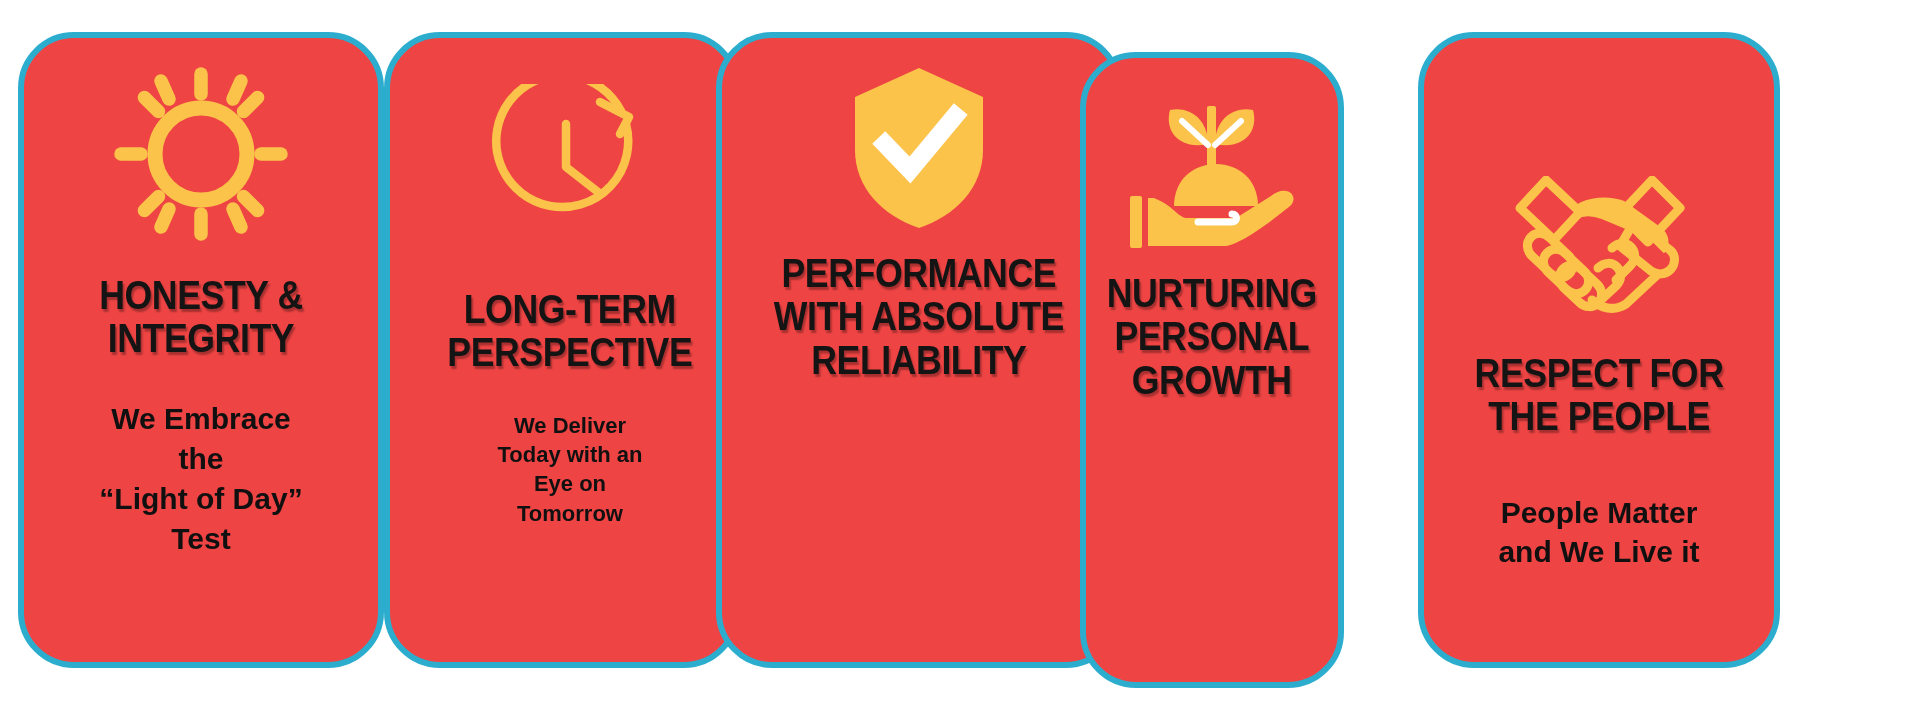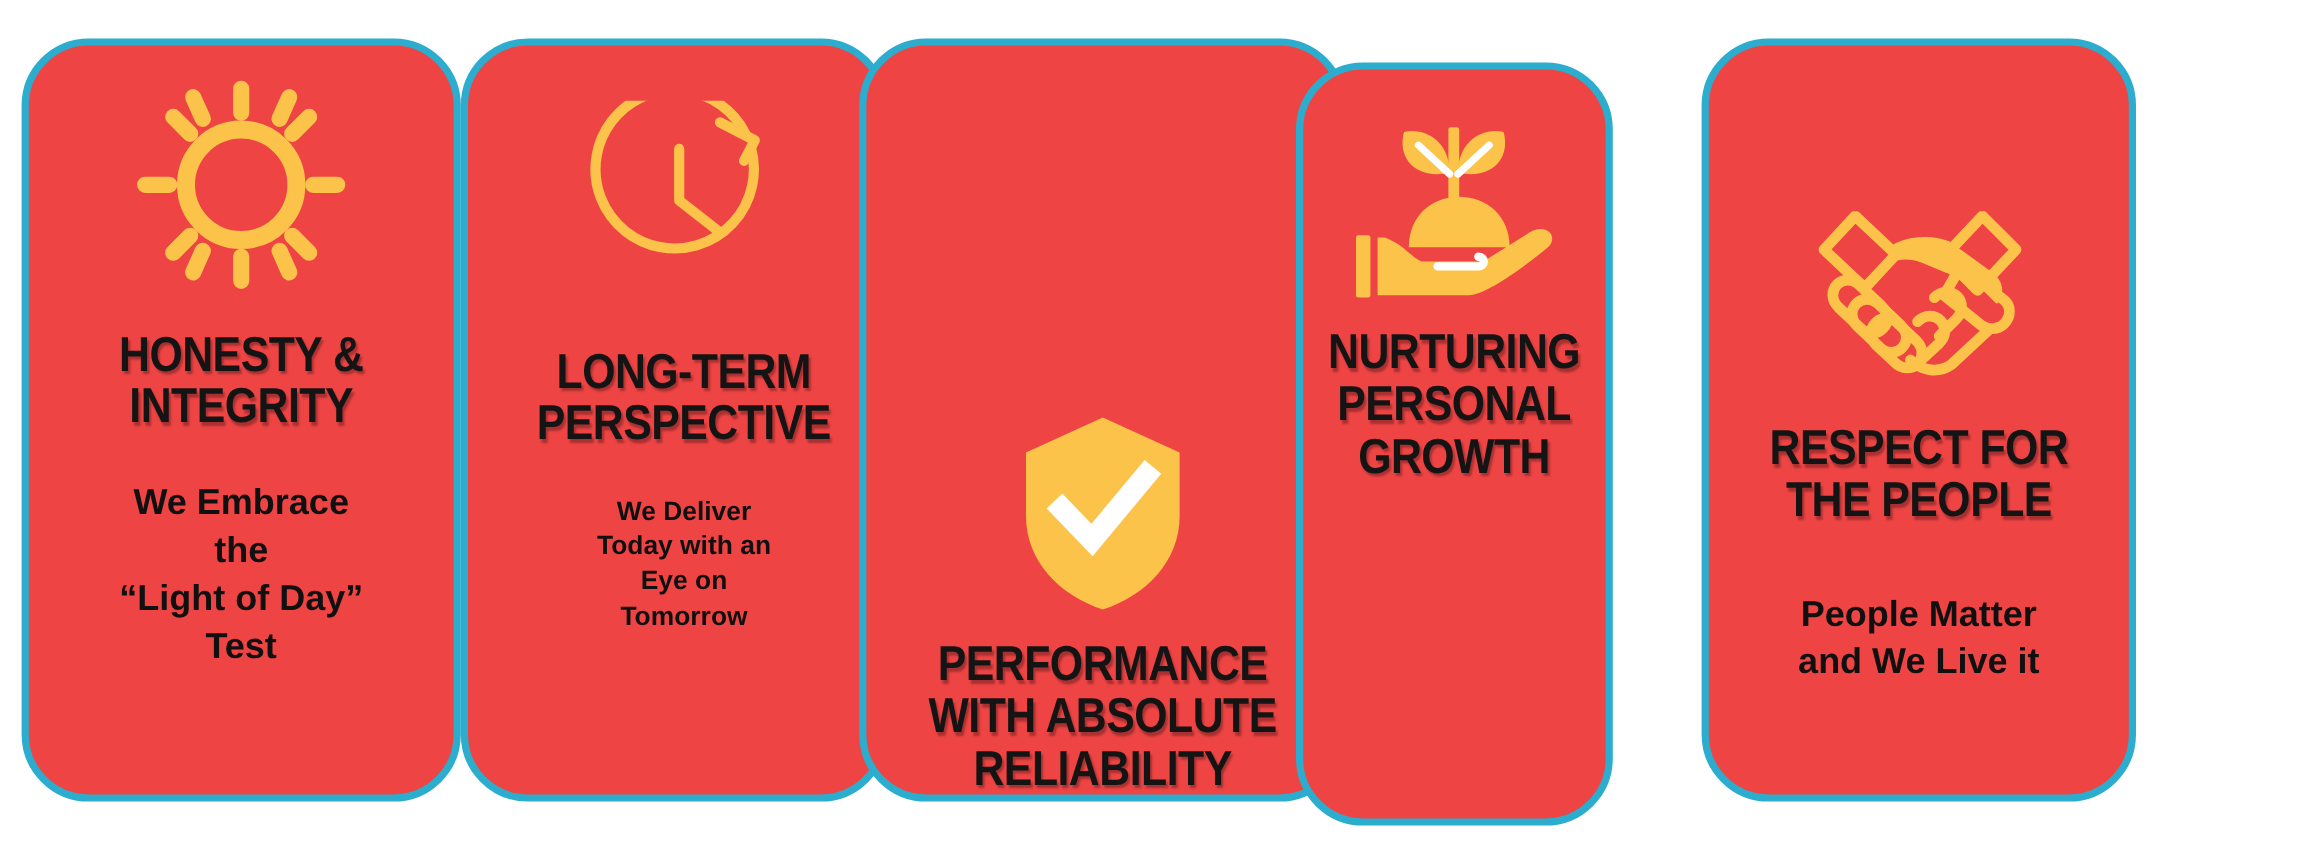--- a/index.html
+++ b/index.html
@@ -30,21 +30,21 @@
     border: 6px solid #2CADCE;
     border-radius: 56px;
     display: flex;
     flex-direction: column;
     align-items: center;
   }
 
   
   .card.c1 { left: 18px;   width: 366px; }
   .card.c2 { left: 384px;  width: 356px; padding-left: 16px; }
-  .card.c3 { left: 716px;  width: 406px; justify-content: flex-end; }
+  .card.c3 { left: 716px;  width: 406px; }
   .card.c4 { left: 1080px; width: 264px; margin-top: 20px; }
   .card.c5 { left: 1418px; width: 362px; justify-content: center; }
 
   .icon-wrap {
     width: 100%;
     display: flex;
     align-items: flex-end;
     justify-content: center;
     flex: 0 0 auto;
   }

